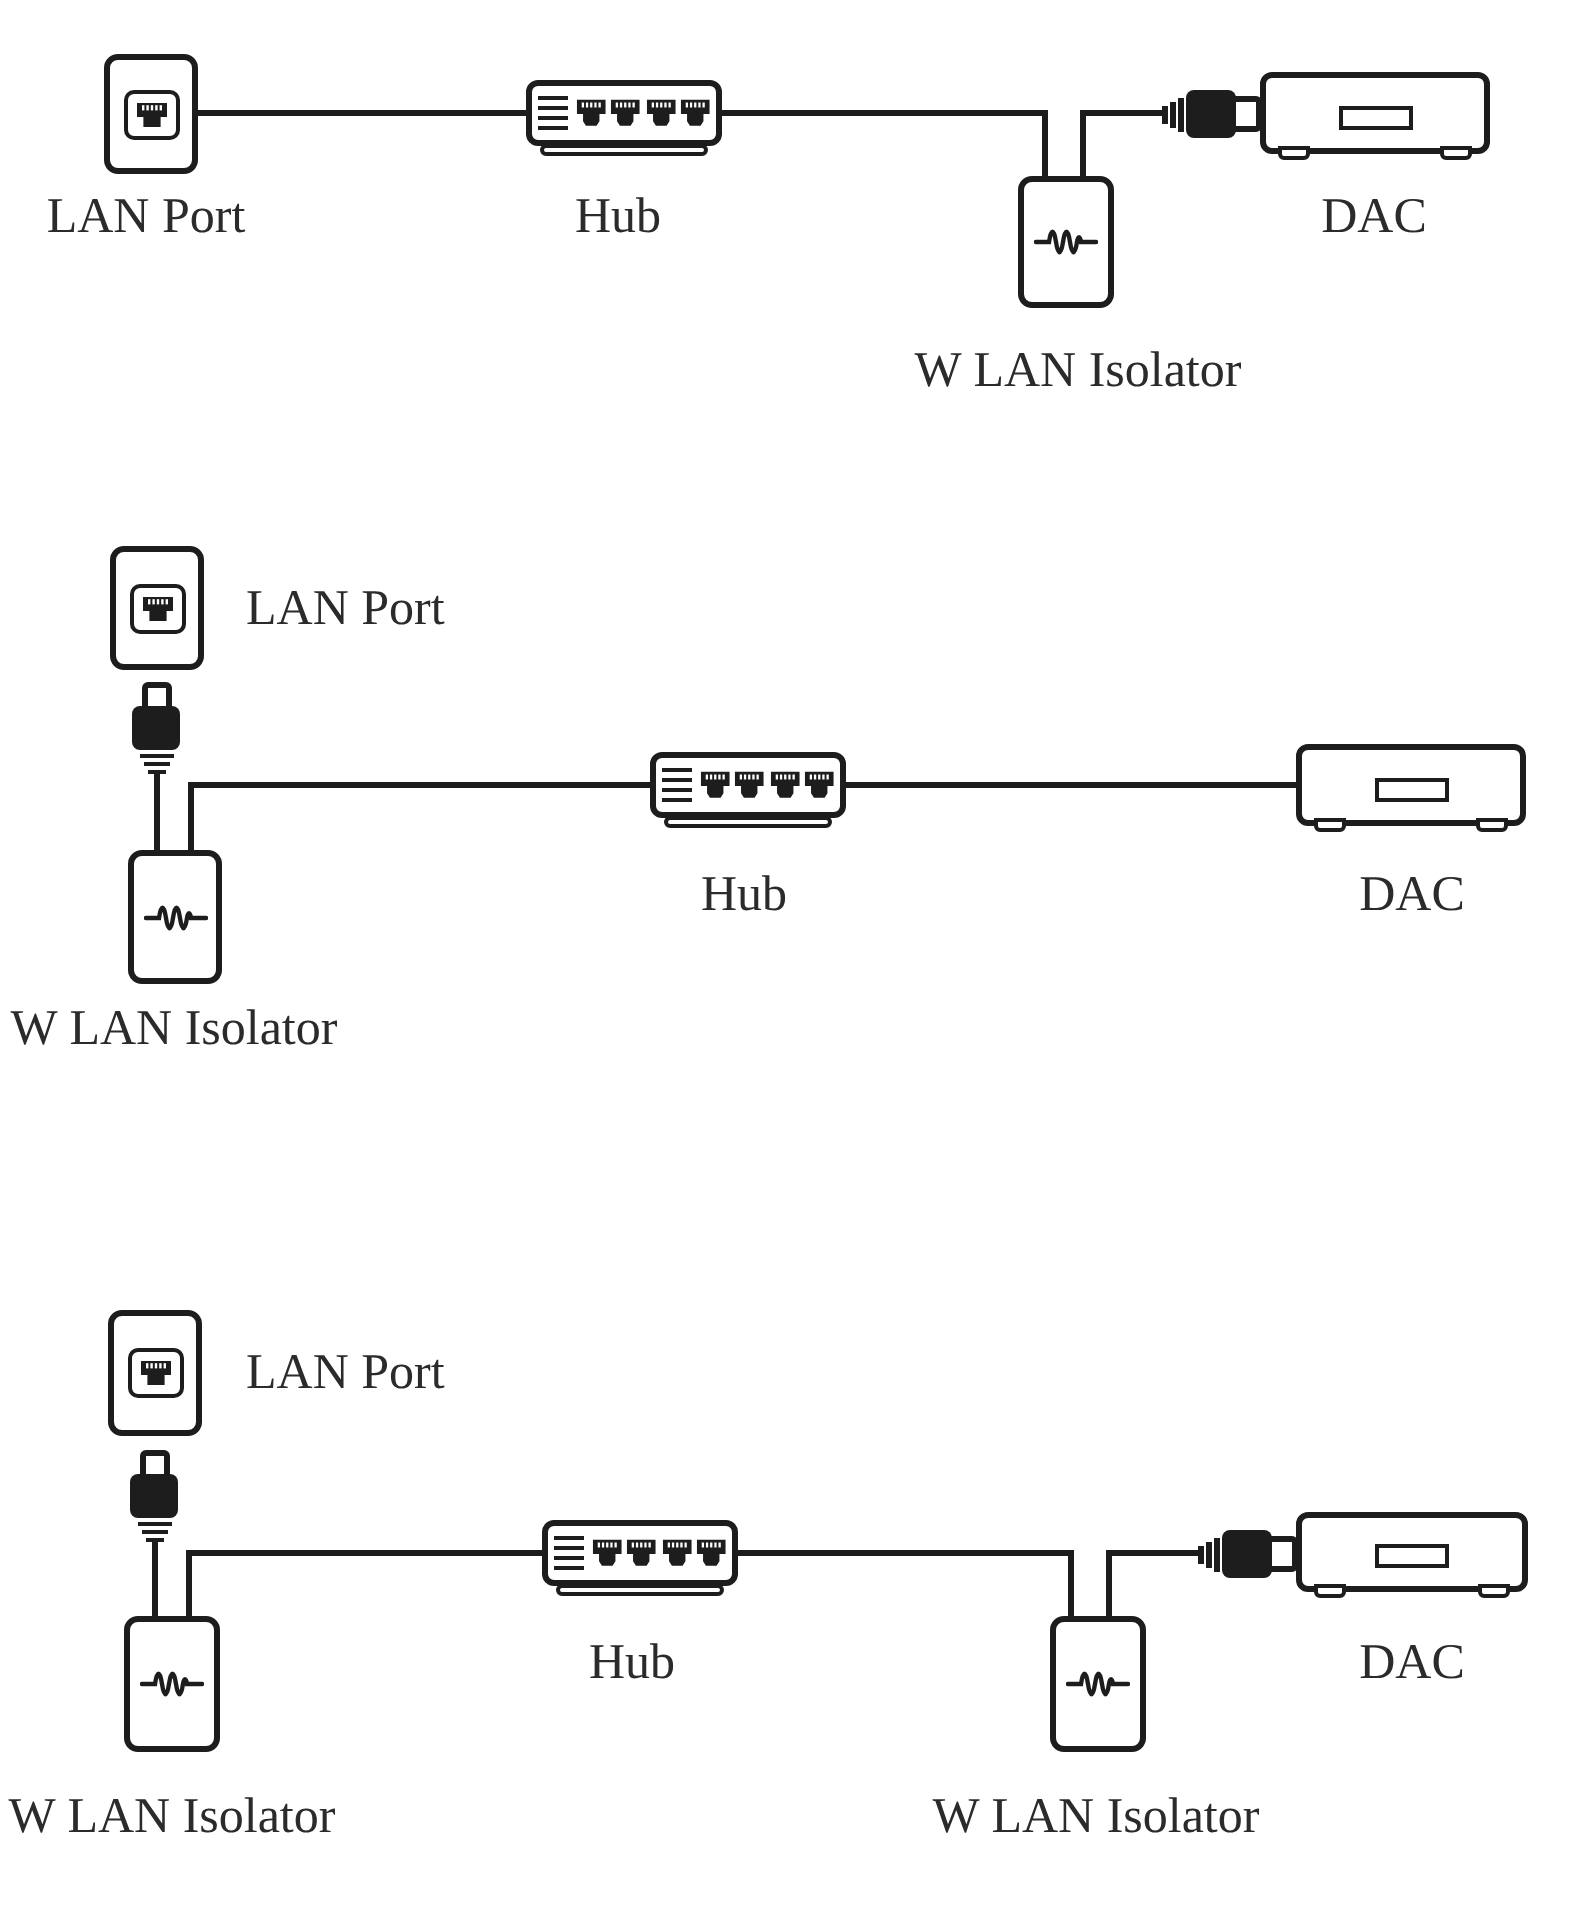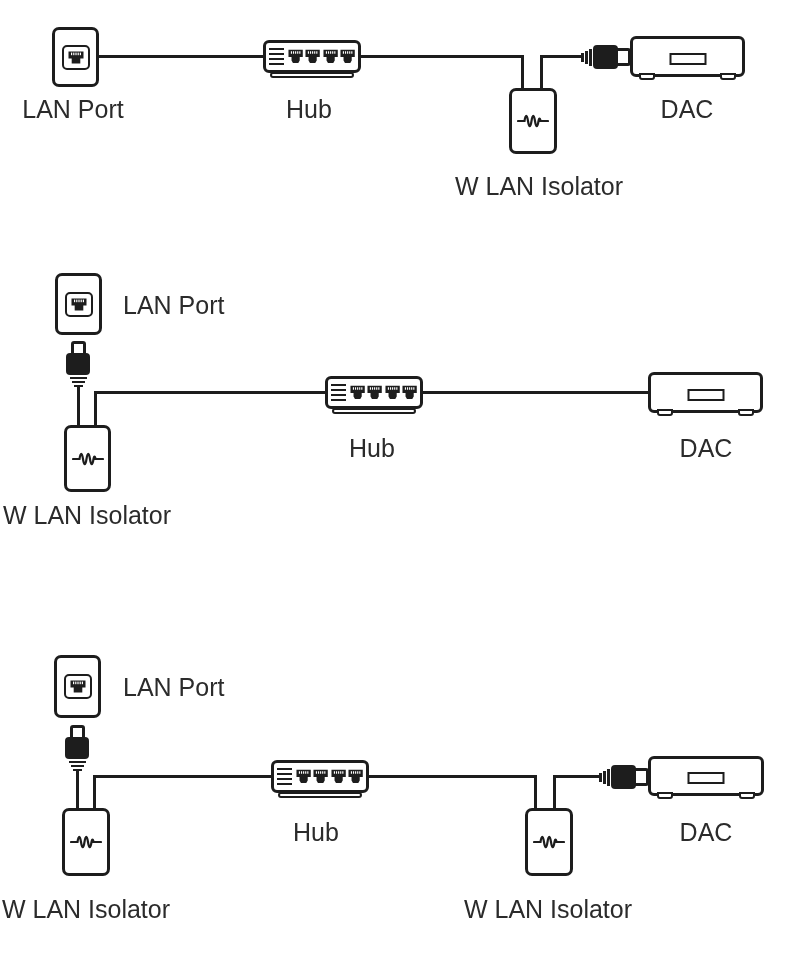--- a/index.html
+++ b/index.html
@@ -6,21 +6,21 @@
     --ink:#1d1d1d;
     --text:#2b2b2b;
     --bg:#ffffff;
   }
   html,body{margin:0;padding:0;background:var(--bg);}
   #canvas{
     position:relative;
     width:796px;height:959px;
     background:var(--bg);
     overflow:hidden;
-    font-family:Liberation Sans, sans-serif;
+    font-family:Liberation Serif, serif;
   }
   .wire{position:absolute;background:var(--ink);}
   .lbl{
     position:absolute;
     font-size:25px;line-height:1.15;
     color:var(--text);
     white-space:nowrap;
   }
   .lbl.center{transform:translateX(-50%);}
 

